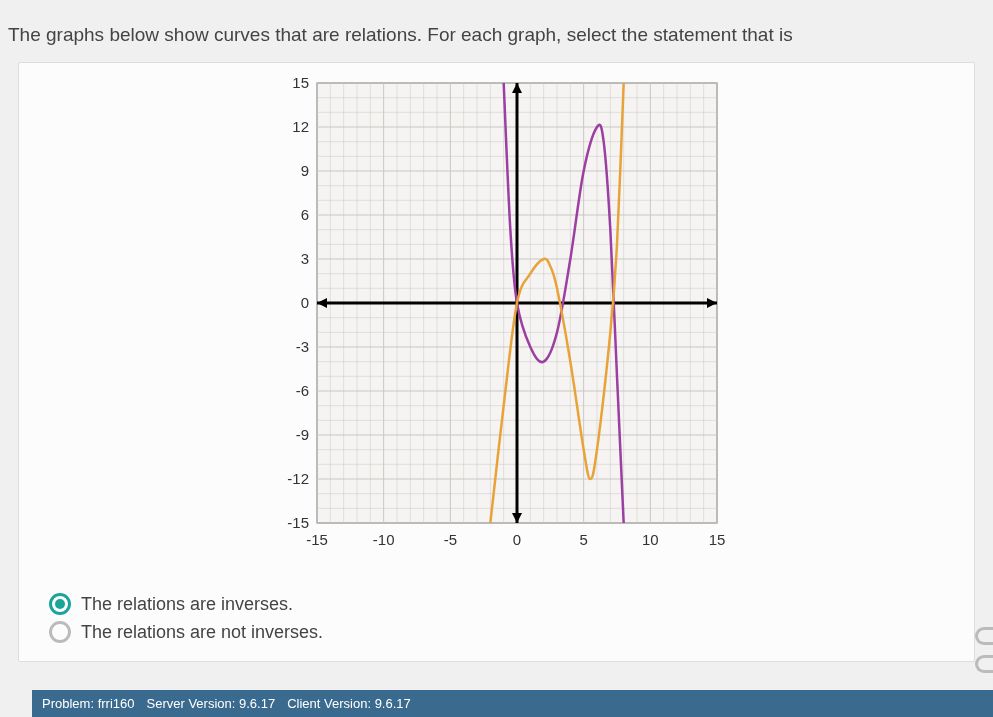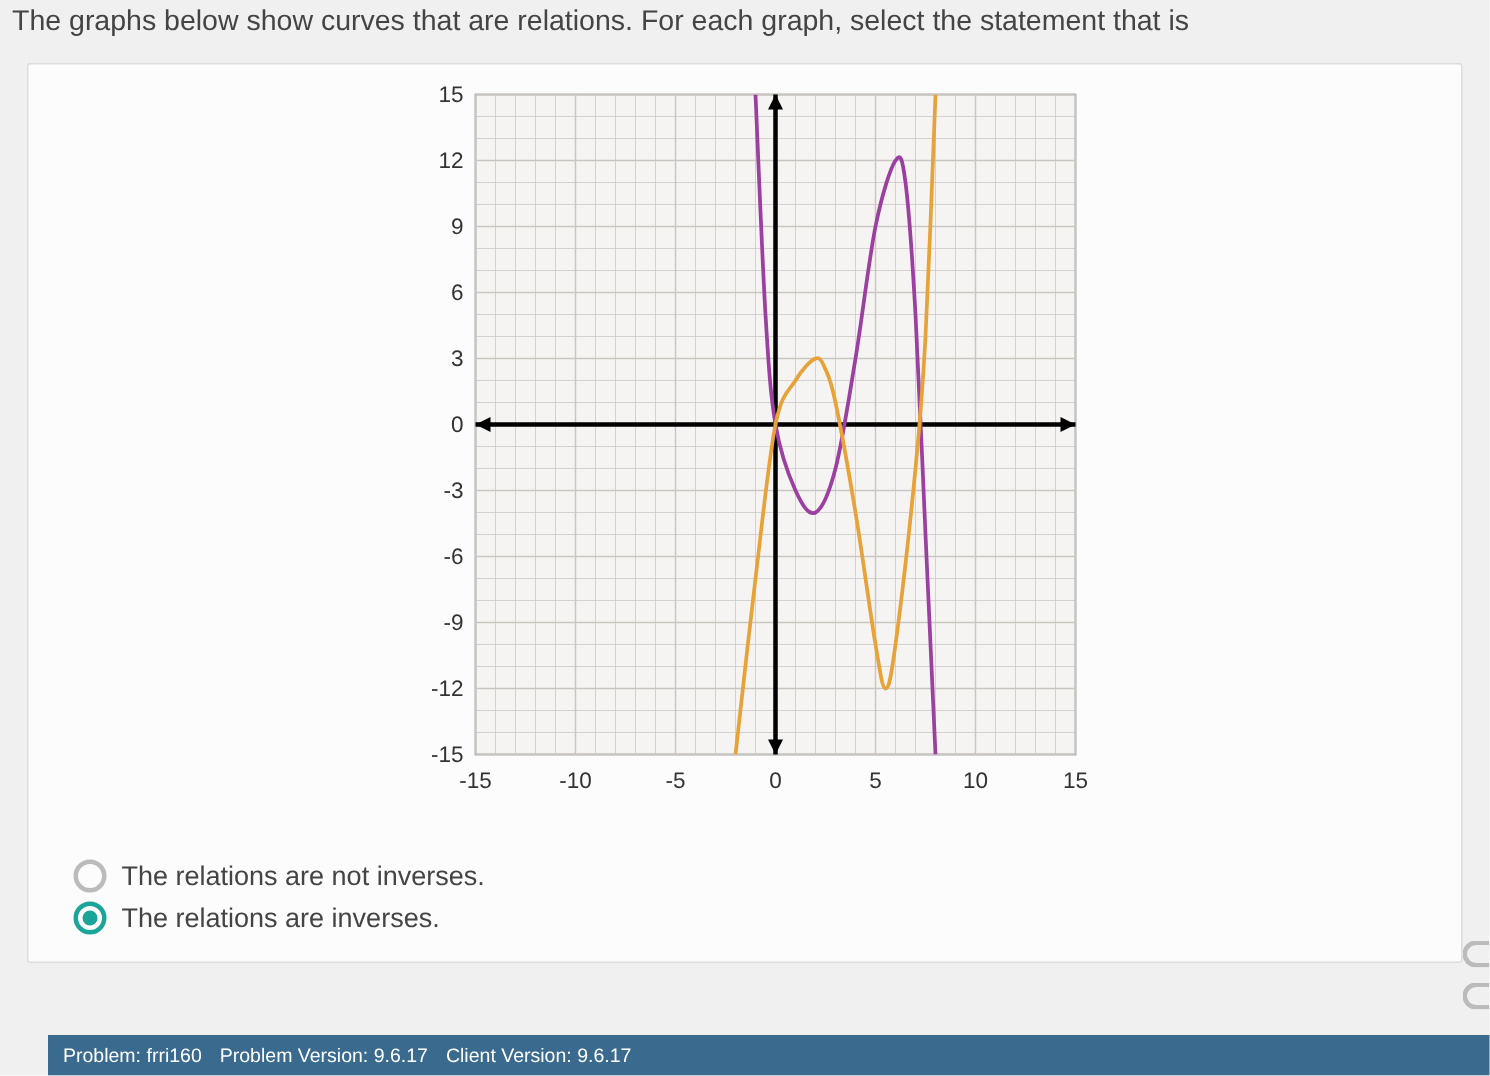--- a/index.html
+++ b/index.html
@@ -6,21 +6,21 @@
   body {
     font-family: "Segoe UI", Tahoma, sans-serif;
     background: #f0f0f0;
     color: #333;
     width: 993px;
     height: 717px;
     overflow: hidden;
     position: relative;
   }
   .question-text {
-    padding: 4px 8px 4px 8px;
+    padding: 24px 8px 4px 8px;
     font-size: 19px;
     color: #444;
     font-weight: 400;
   }
   .panel {
     margin: 12px 18px 0 18px;
     background: #fcfcfc;
     border: 1px solid #ddd;
     border-radius: 2px;
     padding: 10px 20px 10px 20px;
@@ -194,38 +194,38 @@
             <rect x="50" y="10" width="400" height="440"></rect>
           </clipPath>
         </defs>
         <path d="M 236.66666666666666 10 C 237.77777777777777 34.44444444444444, 241.11111111111111 120, 243.33333333333334 156.66666666666666 C 245.55555555555557 193.33333333333331, 246.66666666666666 210.44444444444446, 250 230 C 253.33333333333334 249.55555555555554, 258.8888888888889 264.22222222222223, 263.33333333333337 274 C 267.7777777777778 283.77777777777777, 272.2222222222222 291.1111111111111, 276.66666666666663 288.66666666666663 C 281.1111111111111 286.2222222222222, 285.55555555555554 276.4444444444444, 290 259.3333333333333 C 294.44444444444446 242.2222222222222, 298.88888888888886 212.88888888888889, 303.3333333333333 186 C 307.77777777777777 159.11111111111111, 312.2222222222222 120, 316.66666666666663 98 C 321.1111111111111 76, 326.66666666666663 58.88888888888889, 330 54 C 333.33333333333337 49.11111111111111, 334.44444444444446 51.55555555555554, 336.6666666666667 68.66666666666666 C 338.8888888888889 85.77777777777777, 341.1111111111111 117.55555555555554, 343.3333333333333 156.66666666666666 C 345.55555555555554 195.77777777777777, 347.77777777777777 254.44444444444443, 350 303.3333333333333 C 352.22222222222223 352.22222222222223, 355.55555555555554 425.55555555555554, 356.6666666666667 450" fill="none" stroke="#9b3fa0" stroke-width="2.5" clip-path="url(#plot-clip)"></path>
         <path d="M 223.33333333333334 450 C 225.55555555555557 430.44444444444446, 232.22222222222223 369.3333333333333, 236.66666666666666 332.66666666666663 C 241.1111111111111 295.99999999999994, 245.55555555555554 252, 250 230 C 254.44444444444446 208, 258.8888888888889 208.00000000000003, 263.33333333333337 200.66666666666669 C 267.7777777777778 193.33333333333334, 273.3333333333333 187.22222222222223, 276.66666666666663 186 C 279.99999999999994 184.77777777777777, 281.11111111111114 188.44444444444446, 283.33333333333337 193.33333333333334 C 285.5555555555556 198.22222222222223, 286.6666666666667 199.44444444444446, 290 215.33333333333334 C 293.3333333333333 231.22222222222223, 298.88888888888886 261.7777777777777, 303.3333333333333 288.66666666666663 C 307.77777777777777 315.55555555555554, 313.3333333333333 357.11111111111114, 316.66666666666663 376.6666666666667 C 319.99999999999994 396.22222222222223, 321.1111111111111 406, 323.3333333333333 406 C 325.55555555555554 406, 326.6666666666667 401.11111111111114, 330 376.6666666666667 C 333.3333333333333 352.22222222222223, 340 293.55555555555554, 343.3333333333333 259.3333333333333 C 346.66666666666663 225.1111111111111, 347.77777777777777 212.88888888888886, 350 171.33333333333331 C 352.22222222222223 129.77777777777777, 355.55555555555554 36.888888888888886, 356.6666666666667 10" fill="none" stroke="#e7a33a" stroke-width="2.5" clip-path="url(#plot-clip)"></path>
       </svg>
   </div>
 
   <div class="options">
     <div class="option-row">
+      <span class="radio selected"></span>
+      <span>The relations are inverses.</span>
+    </div>
+    <div class="option-row">
       <span class="radio"></span>
       <span>The relations are not inverses.</span>
-    </div>
-    <div class="option-row">
-      <span class="radio selected"></span>
-      <span>The relations are inverses.</span>
     </div>
   </div>
 </div>
 
 <div class="right-radios">
   <span class="radio-stub"></span>
   <span class="radio-stub"></span>
 </div>
 
 <div class="status-bar">
   <span>
     <span>Problem:</span> <span>frri160</span>
   </span>
   <span>
-    <span>Problem Version:</span> <span>9.6.17</span>
+    <span>Server Version:</span> <span>9.6.17</span>
   </span>
   <span>
     <span>Client Version:</span> <span>9.6.17</span>
   </span>
 </div>
 
 </body></html>

